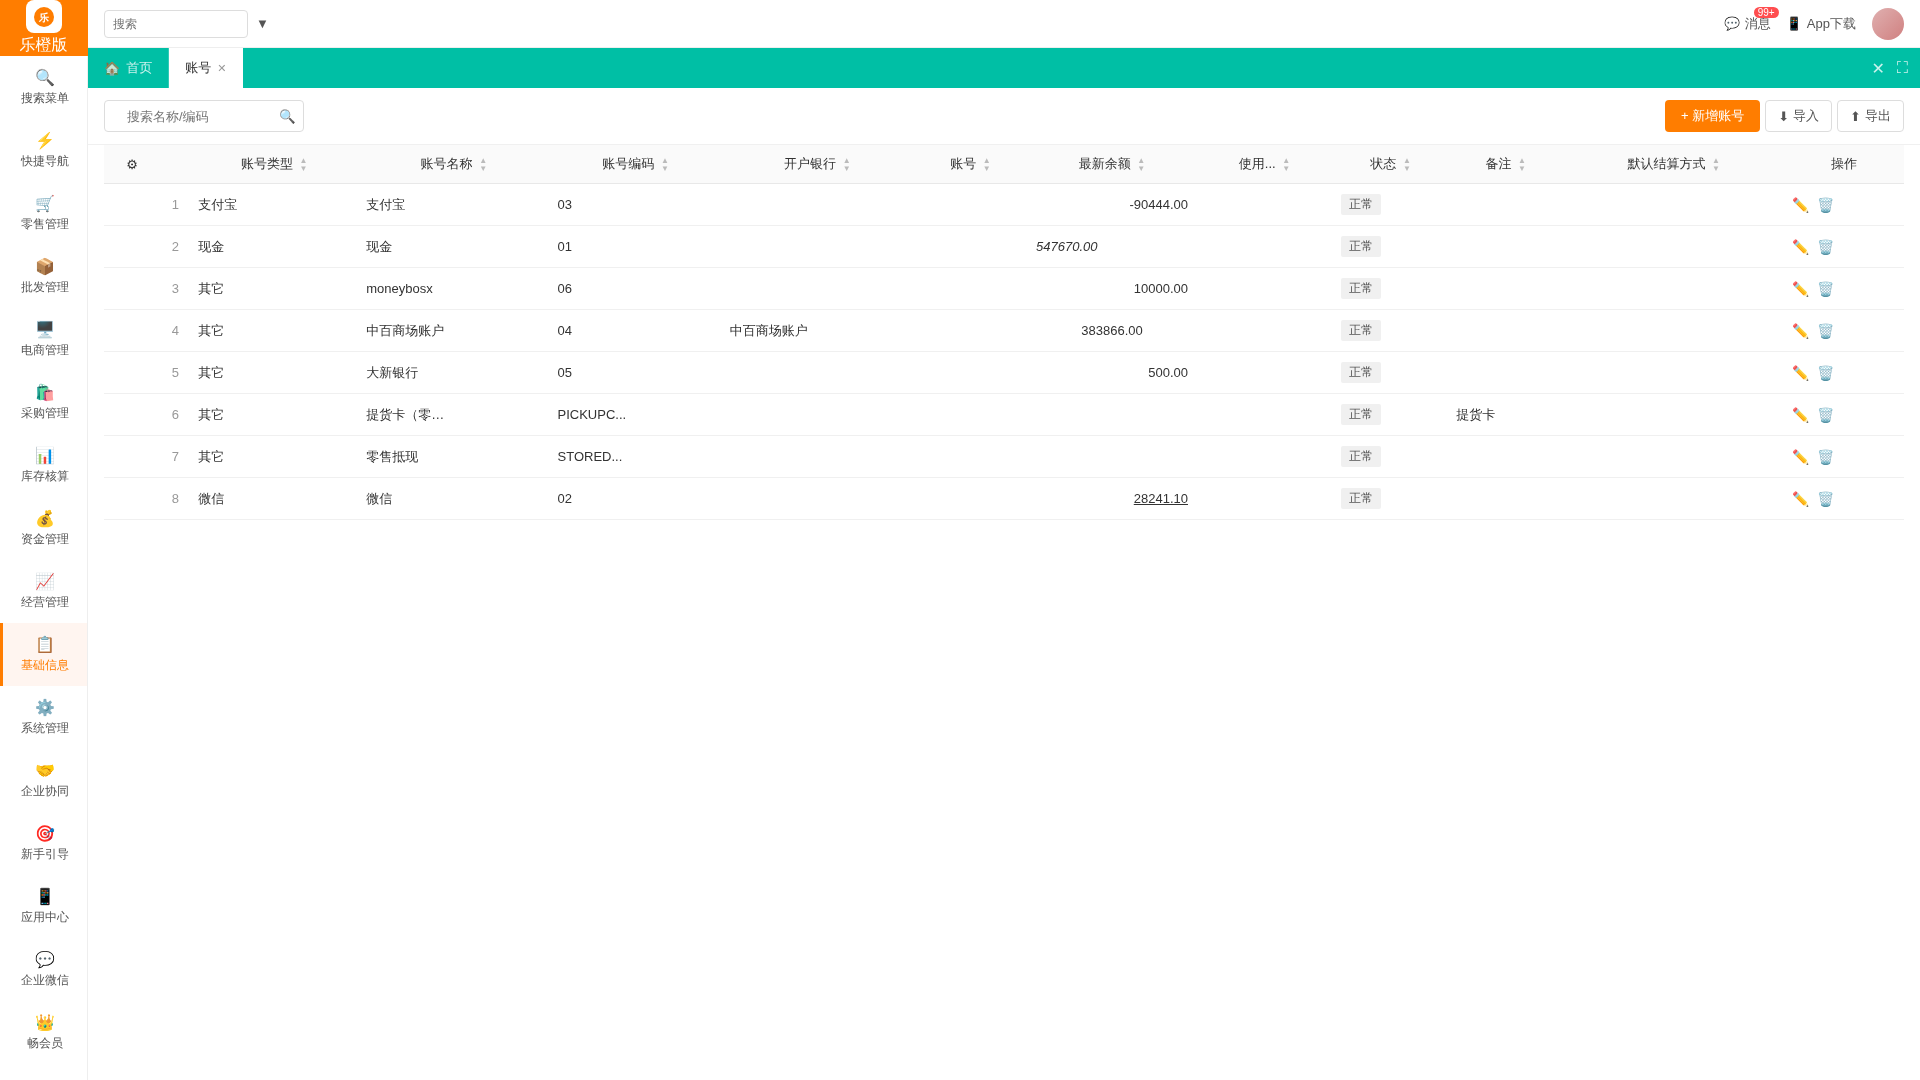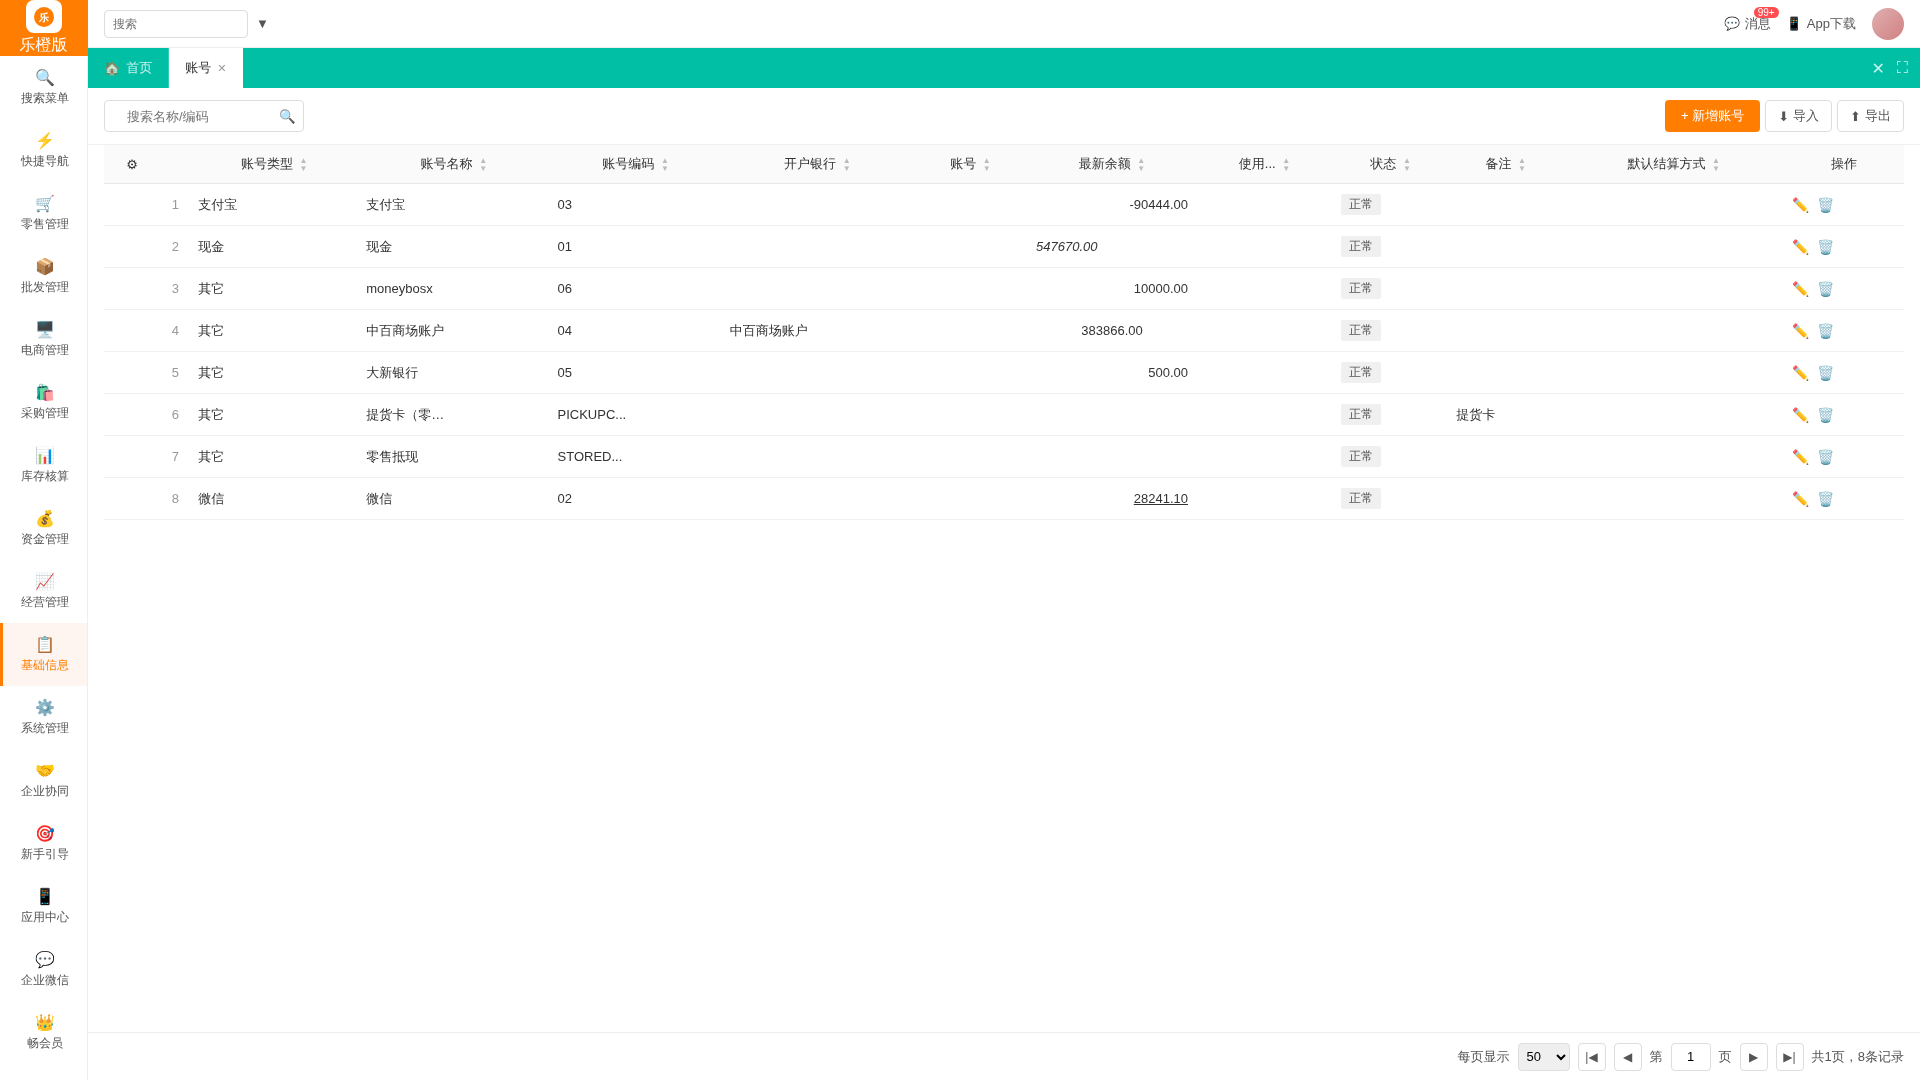--- a/index.html
+++ b/index.html
@@ -639,30 +639,14 @@
         <div class="action-icons">
           <span class="action-icon" title="编辑">✏️</span>
           <span class="action-icon" title="删除">🗑️</span>
         </div>
       </td>
     </tr>
           </tbody>
       </table>
     </div>
 
-    <div class="pagination">
-      <span>每页显示</span>
-      <select class="page-size-select">
-        <option>50</option>
-        <option>20</option>
-        <option>100</option>
-      </select>
-      <button class="page-btn">|◀</button>
-      <button class="page-btn">◀</button>
-      <span>第</span>
-      <input class="page-input" value="1" style="">
-      <span>页</span>
-      <button class="page-btn">▶</button>
-      <button class="page-btn">▶|</button>
-      <span>共1页，8条记录</span>
-    </div>
   </div>
 </div>
 
 </body></html>

